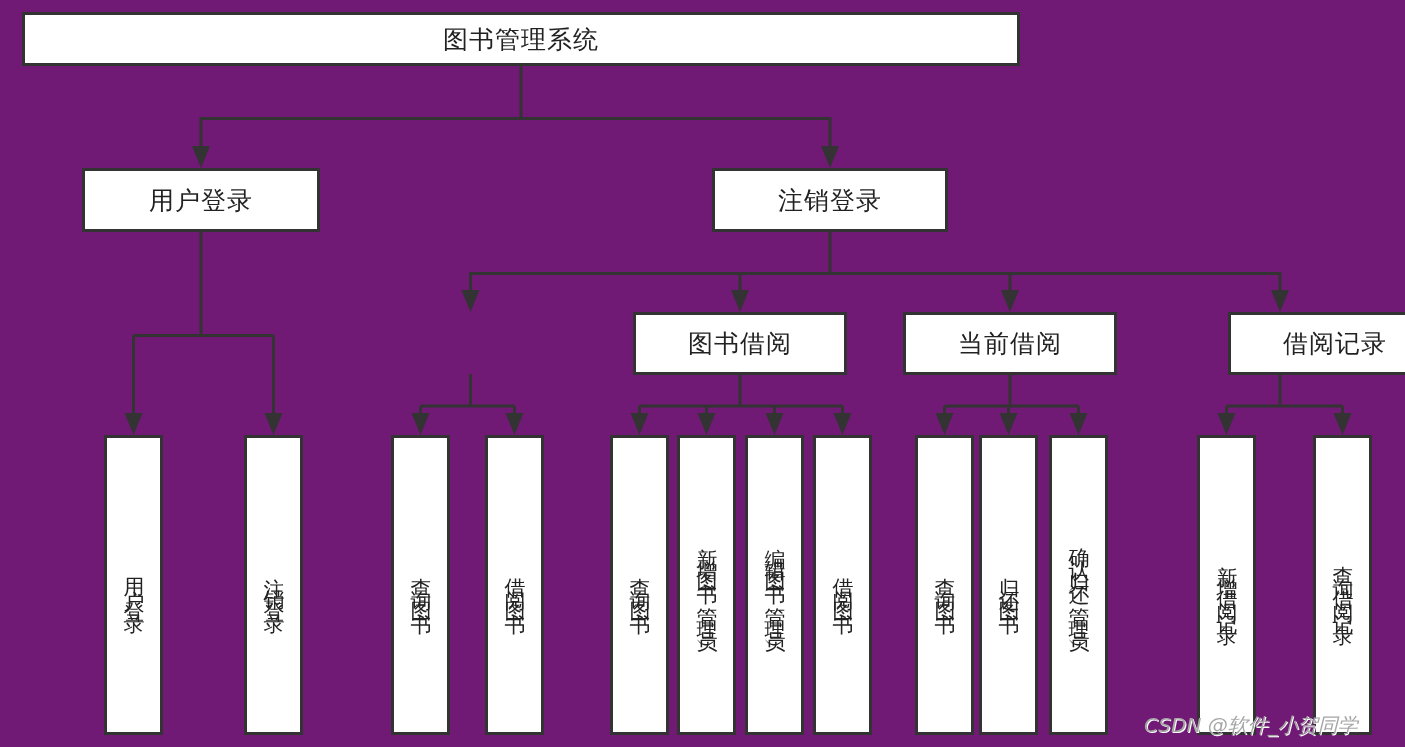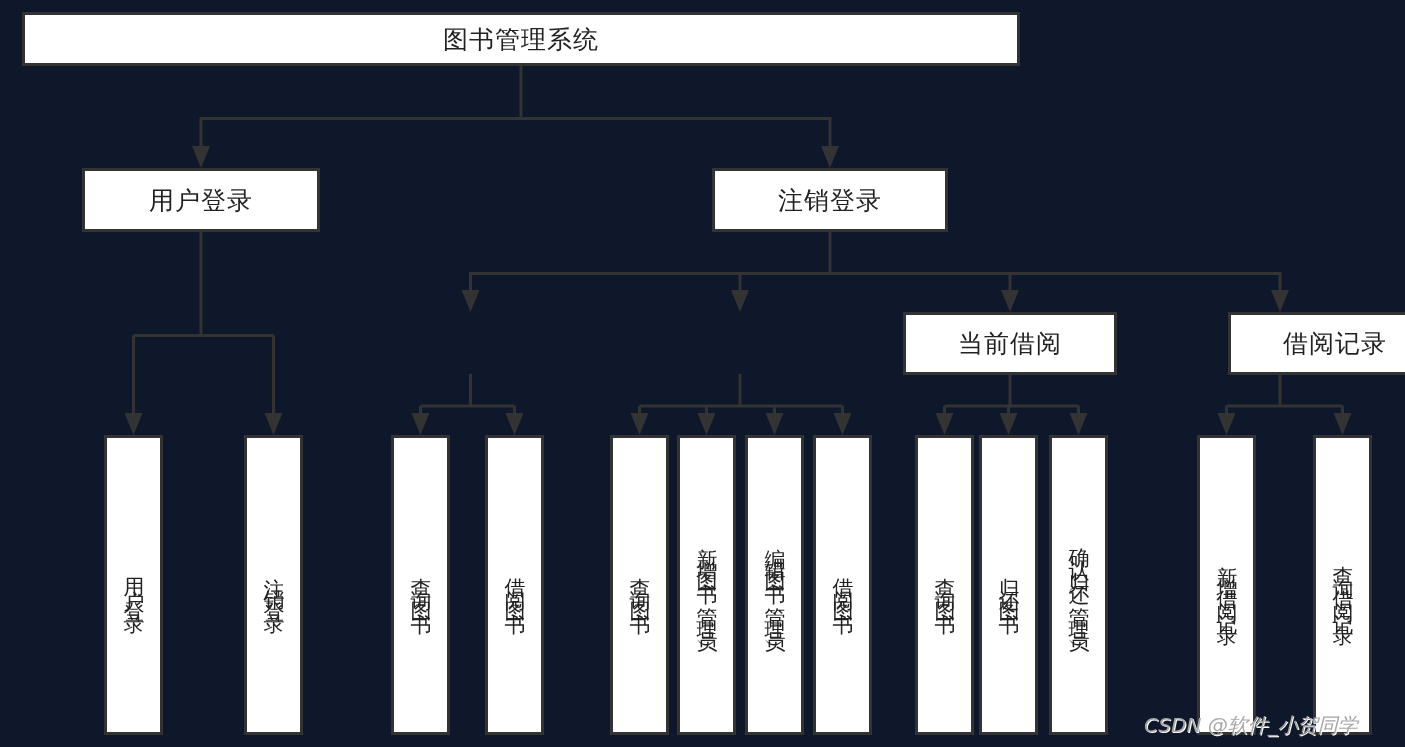--- a/index.html
+++ b/index.html
@@ -1,19 +1,19 @@
 <!DOCTYPE html>
 <html><head>
 <meta charset="utf-8">
 <style>
   html,body{margin:0;padding:0;background:#ffffff;}
   .canvas{
     position:relative;
     width:1405px;height:747px;
-    background:#0f172a;
+    background:#701a75;
     font-family:"DejaVu Sans","Liberation Sans",sans-serif;
     overflow:hidden;
   }
   svg.connectors{position:absolute;left:0;top:0;z-index:1;}
   .box{
     position:absolute;
     box-sizing:border-box;
     border:3px solid #333333;
     background:#ffffff;
     display:flex;
@@ -93,20 +93,23 @@
     <span>图书管理系统</span>
   </div>
 
   <div class="box h" style="left:82px;top:168px;width:238px;height:64px">
     <span>用户登录</span>
   </div>
   <div class="box h" style="left:712px;top:168px;width:236px;height:64px">
     <span>注销登录</span>
   </div>
 
+  <div class="box h" style="left:633px;top:312px;width:214px;height:63px">
+    <span>图书借阅</span>
+  </div>
   <div class="box h" style="left:903px;top:312px;width:214px;height:63px">
     <span>当前借阅</span>
   </div>
   <div class="box h" style="left:1228px;top:312px;width:214px;height:63px">
     <span>借阅记录</span>
   </div>
 
   <div class="box v" style="left:104px">
     <span class="vlbl">用户登录</span>
   </div>

